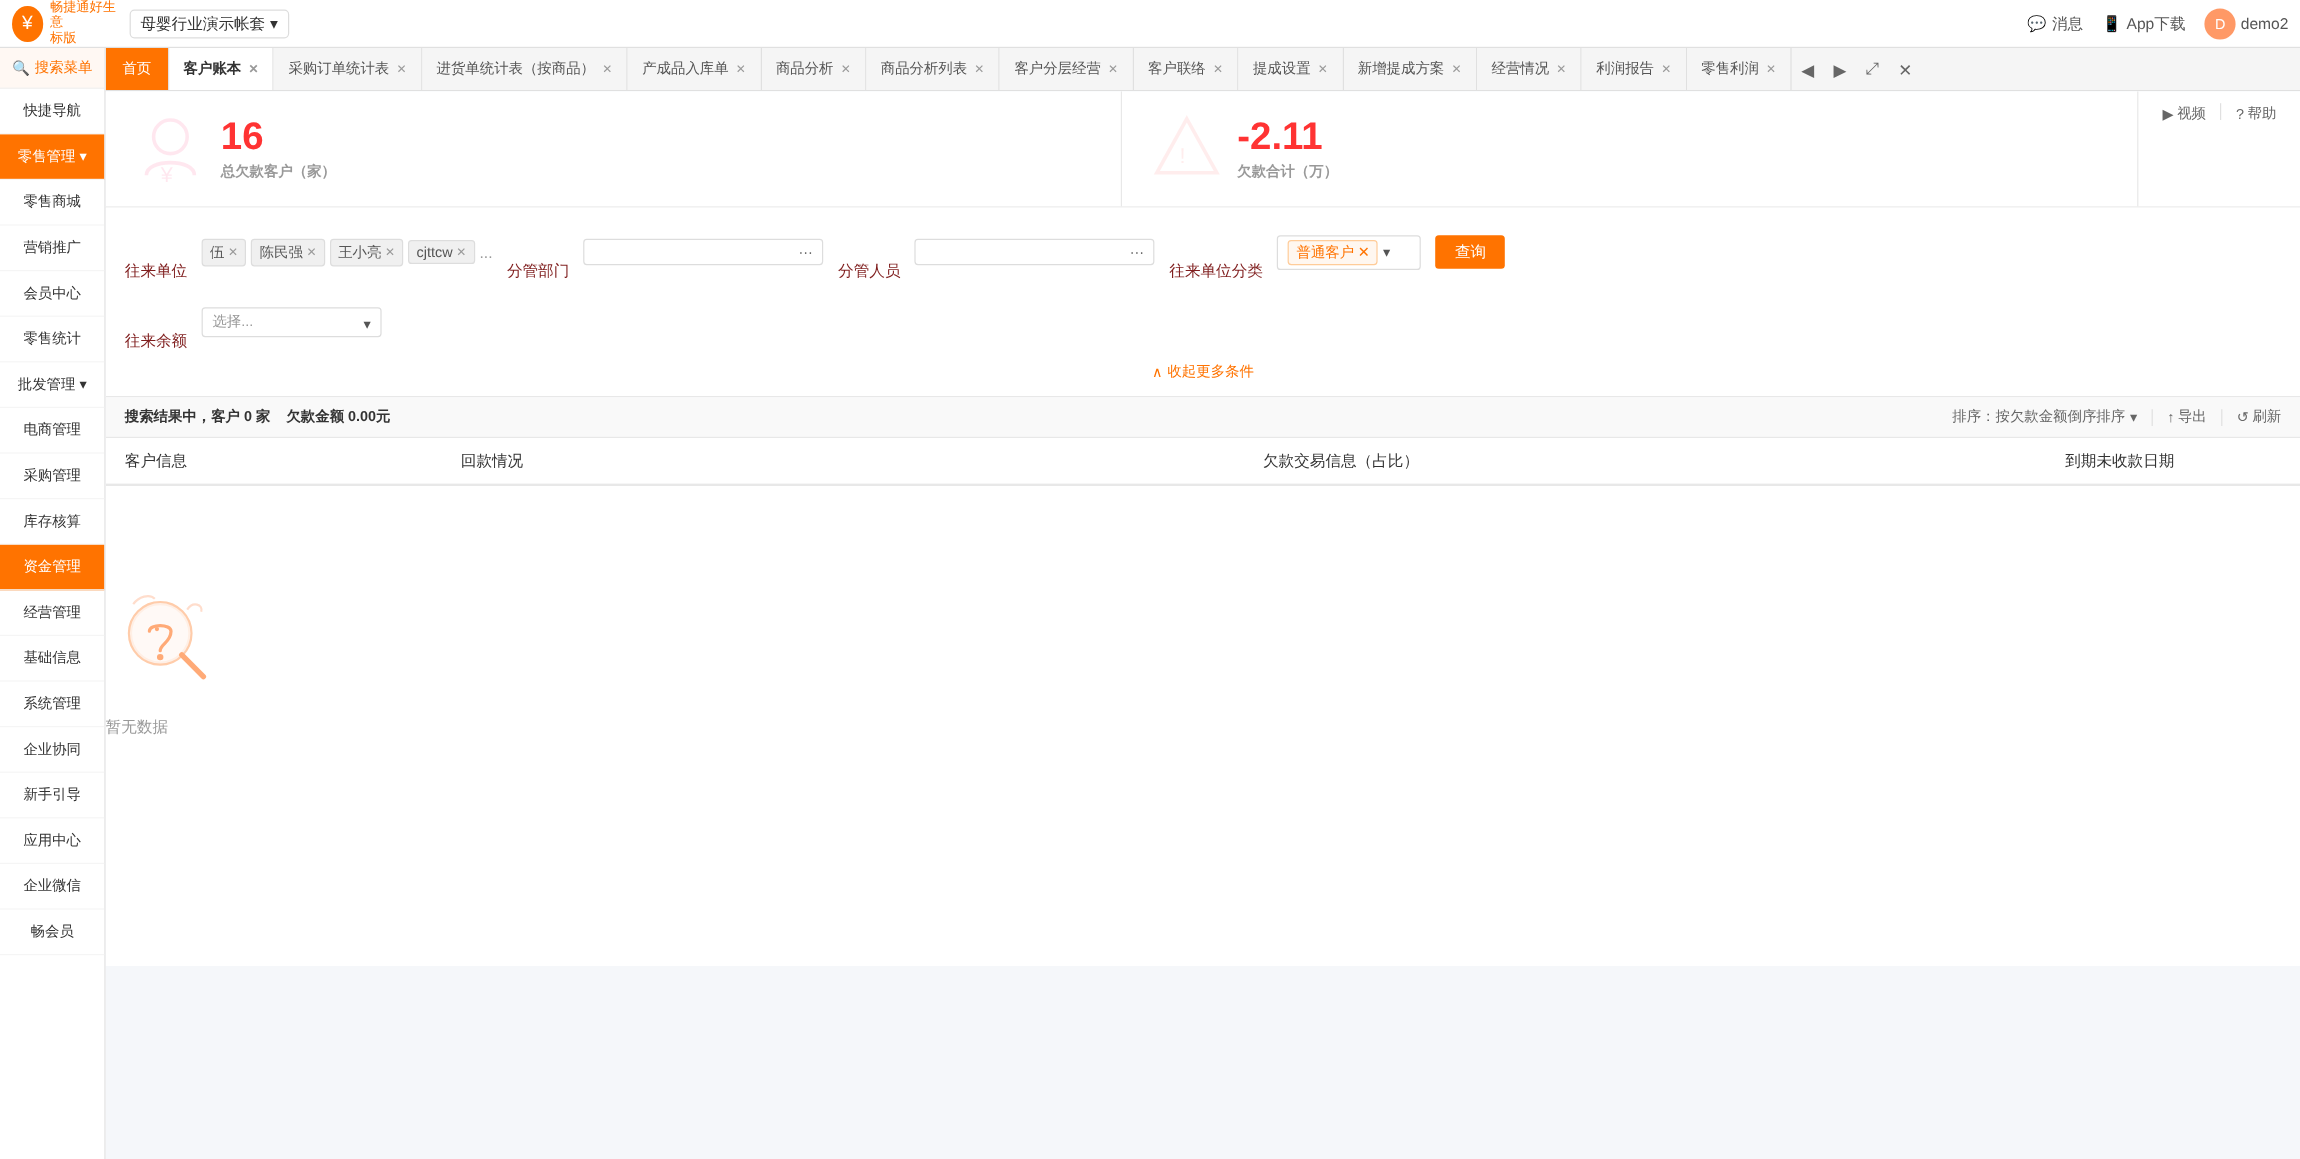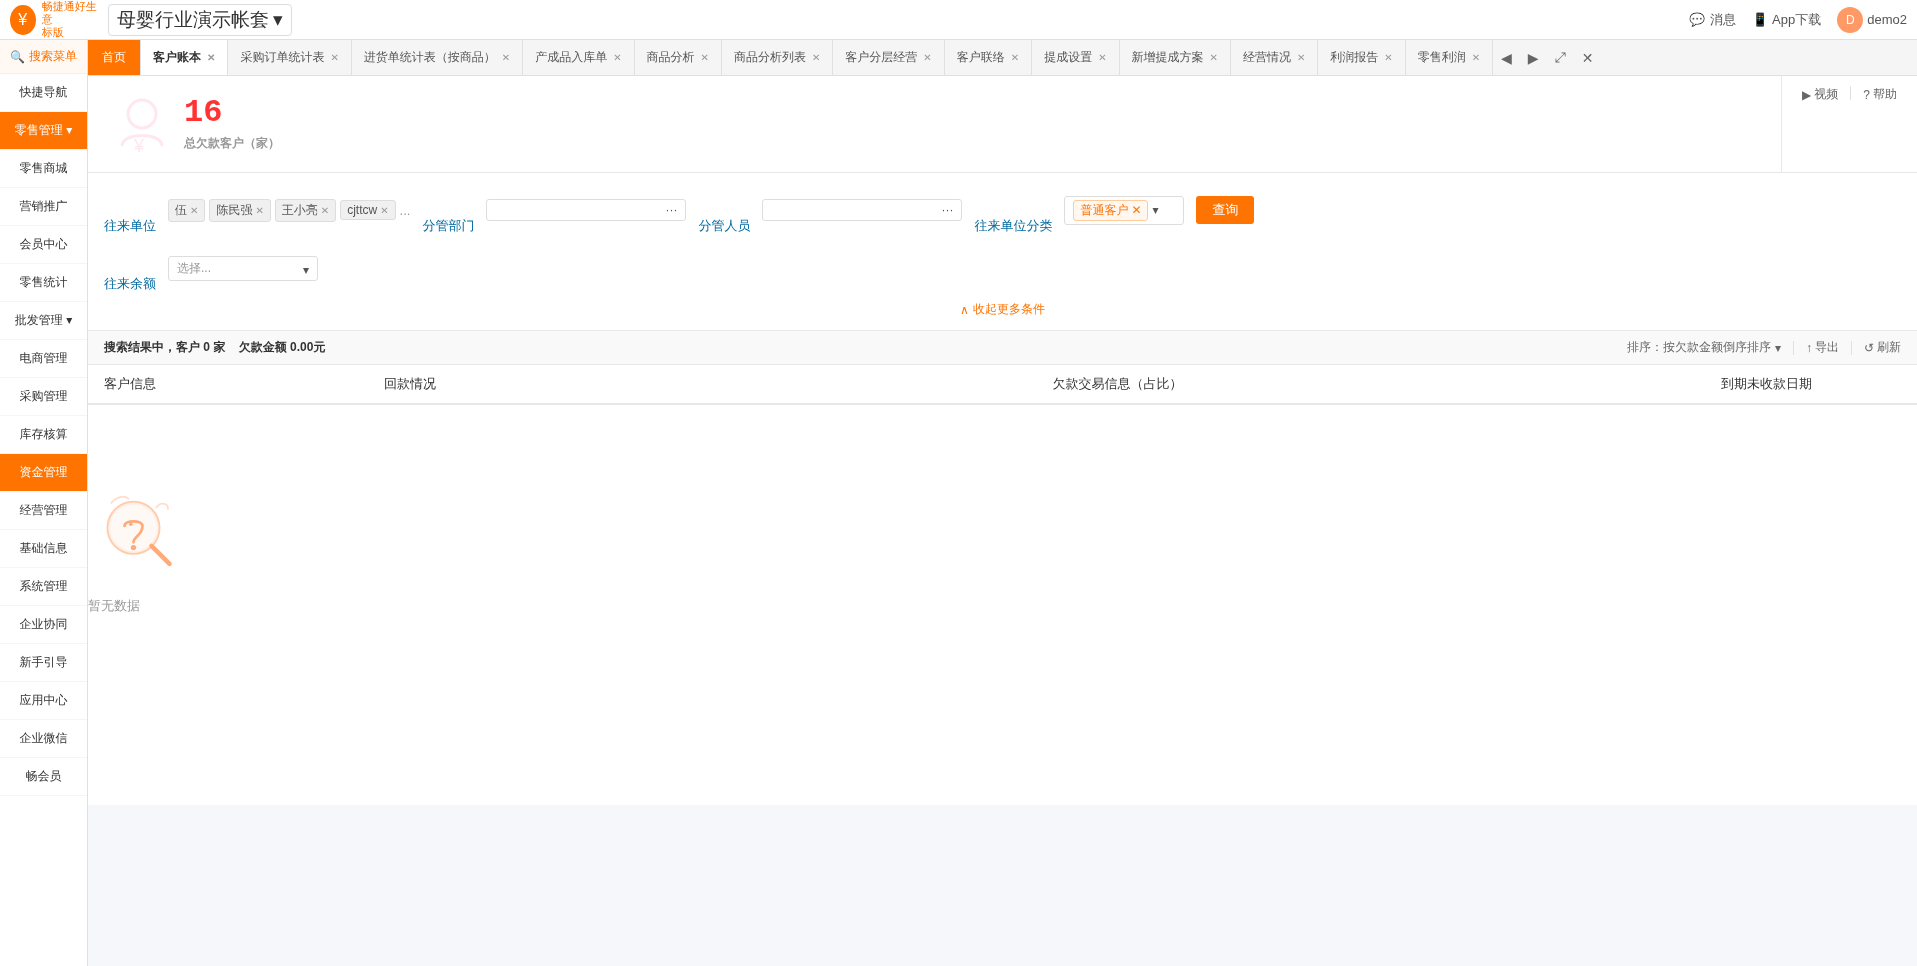--- a/index.html
+++ b/index.html
@@ -15,21 +15,21 @@
       display: flex; align-items: center; gap: 6px;
       width: 88px; flex-shrink: 0;
     }
     .logo-icon {
       width: 30px; height: 30px; background: #ff7300; border-radius: 50%;
       display: flex; align-items: center; justify-content: center; color: #fff; font-size: 16px;
     }
     .logo-text { font-size: 11px; color: #ff7300; line-height: 1.2; }
     .selector-area {
       display: flex; align-items: center; gap: 4px; border: 1px solid #ddd;
-      border-radius: 4px; padding: 2px 8px; cursor: pointer; font-size: 19px;
+      border-radius: 4px; padding: 2px 8px; cursor: pointer; font-size: 13px;
     }
     .header-right {
       margin-left: auto; display: flex; align-items: center; gap: 16px; font-size: 13px;
     }
     .header-right-item { display: flex; align-items: center; gap: 4px; cursor: pointer; color: #555; }
     .avatar { width: 26px; height: 26px; background: #ff9966; border-radius: 50%; display: flex; align-items: center; justify-content: center; color: #fff; font-size: 12px; }
     
     
     .main-layout { display: flex; height: calc(966px - 40px); }
     
@@ -79,28 +79,28 @@
     }
     .stat-item {
       flex: 1; display: flex; align-items: center; gap: 12px;
       padding: 18px 24px; border-right: 1px solid #e8e8e8; position: relative;
     }
     .stat-icon { width: 60px; height: 60px; opacity: 0.15; font-size: 48px; display: flex; align-items: center; justify-content: center; }
     .stat-icon.pink { color: #ff6699; }
     .stat-icon.blue { color: #5599ff; }
     .stat-values { display: flex; flex-direction: column; }
     .stat-main-value { font-size: 32px; font-weight: bold; line-height: 1; }
-    .stat-main-value.red { color: #ff3333; font-family: Liberation Mono, monospace; }
+    .stat-main-value.red { color: #ff3333; }
     .stat-main-value.black { color: #333; text-decoration: underline; }
     .stat-label { font-size: 12px; color: #999; margin-top: 6px; font-weight: bold; }
     
     
     .filter-area { background: #fff; padding: 12px 16px; border-bottom: 1px solid #e8e8e8; }
     .filter-row { display: flex; align-items: center; gap: 12px; margin-bottom: 8px; flex-wrap: wrap; }
-    .filter-label { font-size: 13px; color: #0369a1; white-space: nowrap; margin-top: 32px; }
+    .filter-label { font-size: 13px; color: #7f1d1d; white-space: nowrap; margin-top: 32px; }
     .filter-tags { display: flex; align-items: center; gap: 4px; flex-wrap: wrap; }
     .filter-tag {
       display: flex; align-items: center; gap: 3px;
       background: #f0f0f0; border: 1px solid #ddd; border-radius: 3px;
       padding: 2px 6px; font-size: 12px; color: #555; cursor: pointer;
     }
     .filter-tag .tag-close { color: #999; font-size: 10px; }
     .filter-more { color: #999; cursor: pointer; font-size: 13px; }
     .filter-select {
       display: flex; align-items: center; border: 1px solid #ddd; border-radius: 3px;
@@ -313,20 +313,32 @@
           <div class="stat-icon pink">
             <svg width="60" height="60" viewBox="0 0 60 60">
               <circle cx="30" cy="20" r="14" fill="none" stroke="#ff6699" stroke-width="3"></circle>
               <path d="M10 52 C10 38 50 38 50 52" fill="none" stroke="#ff6699" stroke-width="3"></path>
               <text x="22" y="58" font-size="18" fill="#ff6699">¥</text>
             </svg>
           </div>
           <div class="stat-values">
             <div class="stat-main-value red">16</div>
             <div class="stat-label">总欠款客户（家）</div>
+          </div>
+        </div>
+        <div class="stat-item">
+          <div class="stat-icon" style="color:#ff9999;opacity:0.2;font-size:50px;">
+            <svg width="60" height="60" viewBox="0 0 60 60">
+              <polygon points="30,5 55,50 5,50" fill="none" stroke="#ffaaaa" stroke-width="3"></polygon>
+              <text x="24" y="42" font-size="18" fill="#ffaaaa">!</text>
+            </svg>
+          </div>
+          <div class="stat-values">
+            <div class="stat-main-value red">-2.11</div>
+            <div class="stat-label">欠款合计（万）</div>
           </div>
         </div>
         <div style="display:flex;align-items:flex-start;padding:10px 20px;gap:12px;font-size:12px;color:#666;">
           <div style="display:flex;align-items:center;gap:3px;cursor:pointer;">
             <span>▶</span>
             <span>视频</span>
           </div>
           <div class="divider-v"></div>
           <div style="display:flex;align-items:center;gap:3px;cursor:pointer;">
             <span>?</span>

